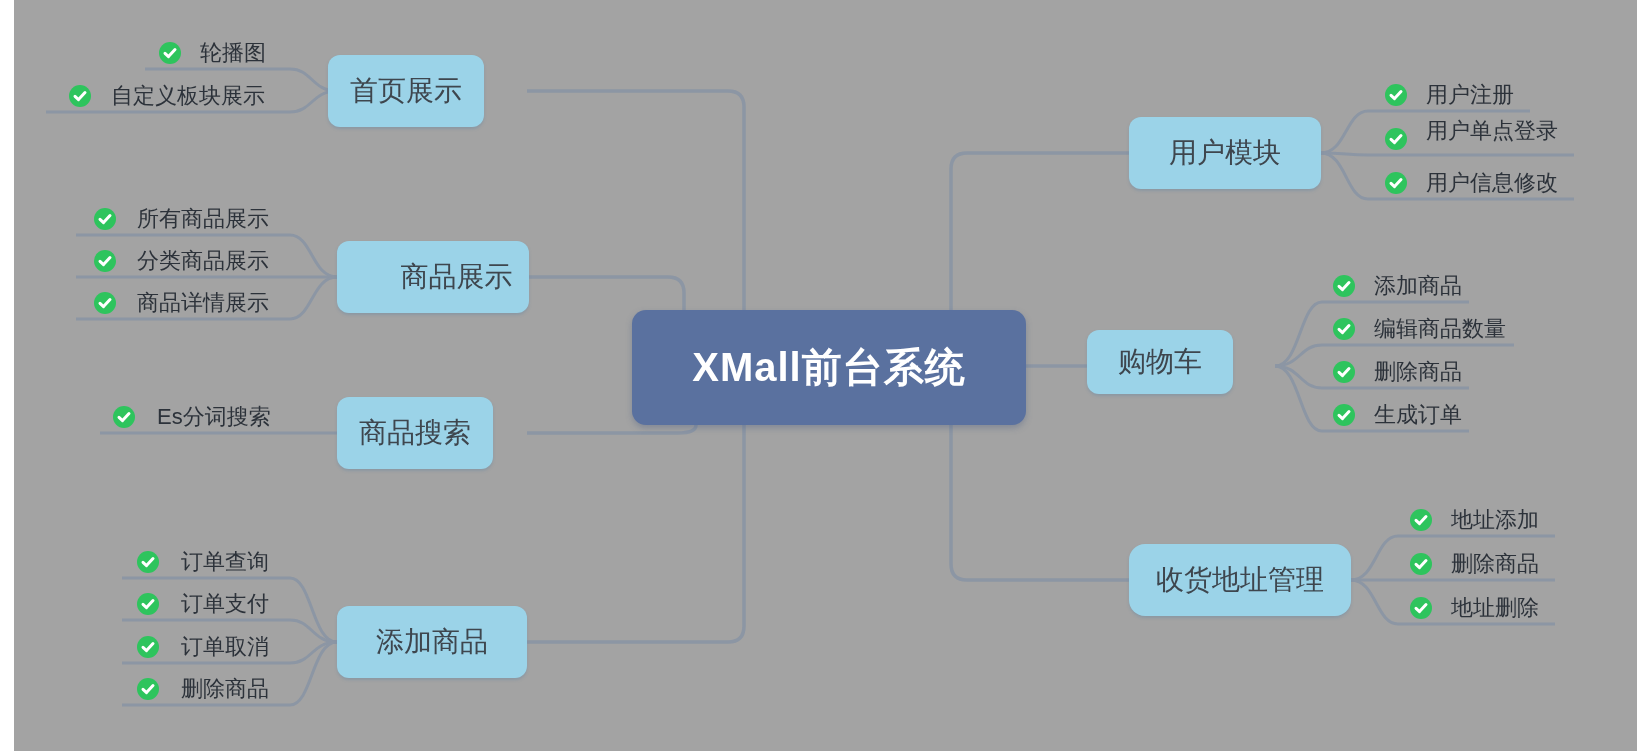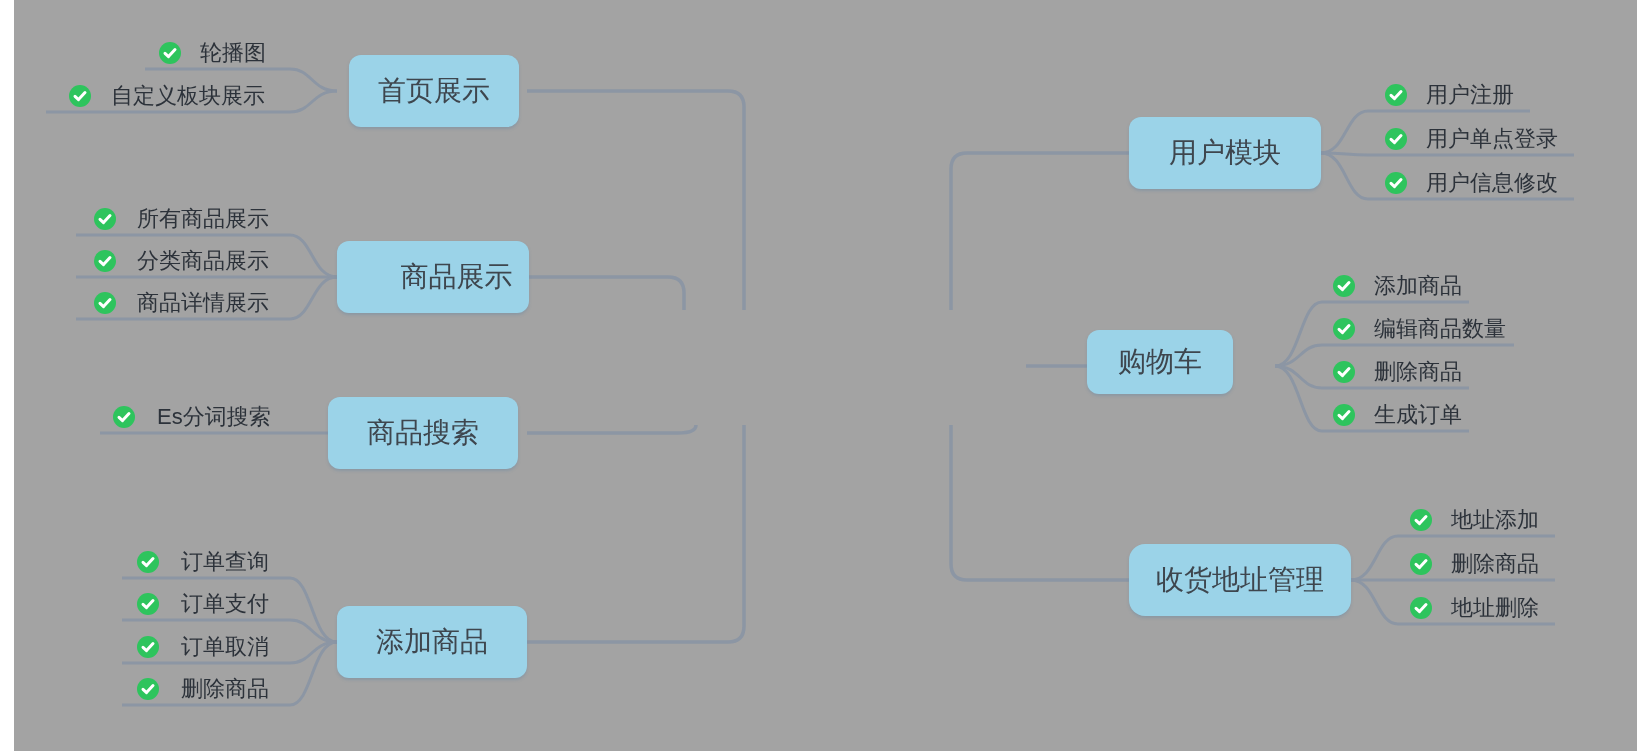--- a/index.html
+++ b/index.html
@@ -73,21 +73,21 @@
       <svg class="check" viewBox="0 0 24 24" style="left: 144px; top: 41px;">
         <circle cx="12" cy="12" r="11" fill="#2ec45d"></circle>
         <path d="M7 12.3 L10.5 15.6 L17 8.6" fill="none" stroke="#ffffff" stroke-width="3" stroke-linecap="round" stroke-linejoin="round"></path>
       </svg>
       <span class="leaftext" style="left: 186px; top: 38px; color: rgb(44, 50, 58);">轮播图</span>
       <svg class="check" viewBox="0 0 24 24" style="left: 54px; top: 84px;">
         <circle cx="12" cy="12" r="11" fill="#2ec45d"></circle>
         <path d="M7 12.3 L10.5 15.6 L17 8.6" fill="none" stroke="#ffffff" stroke-width="3" stroke-linecap="round" stroke-linejoin="round"></path>
       </svg>
       <span class="leaftext" style="left: 97px; top: 81px; color: rgb(44, 50, 58);">自定义板块展示</span>
-      <div class="node branch" style="left: 335px; top: 55px; width: 170px; height: 72px; background: rgb(155, 211, 232); color: rgb(62, 70, 78);">首页展示</div>
+      <div class="node branch" style="left: 314px; top: 55px; width: 156px; height: 72px; background: rgb(155, 211, 232); color: rgb(62, 70, 78);">首页展示</div>
       <svg class="check" viewBox="0 0 24 24" style="left: 79px; top: 207px;">
         <circle cx="12" cy="12" r="11" fill="#2ec45d"></circle>
         <path d="M7 12.3 L10.5 15.6 L17 8.6" fill="none" stroke="#ffffff" stroke-width="3" stroke-linecap="round" stroke-linejoin="round"></path>
       </svg>
       <span class="leaftext" style="left: 123px; top: 204px; color: rgb(44, 50, 58);">所有商品展示</span>
       <svg class="check" viewBox="0 0 24 24" style="left: 79px; top: 249px;">
         <circle cx="12" cy="12" r="11" fill="#2ec45d"></circle>
         <path d="M7 12.3 L10.5 15.6 L17 8.6" fill="none" stroke="#ffffff" stroke-width="3" stroke-linecap="round" stroke-linejoin="round"></path>
       </svg>
       <span class="leaftext" style="left: 123px; top: 246px; color: rgb(44, 50, 58);">分类商品展示</span>
@@ -95,21 +95,21 @@
         <circle cx="12" cy="12" r="11" fill="#2ec45d"></circle>
         <path d="M7 12.3 L10.5 15.6 L17 8.6" fill="none" stroke="#ffffff" stroke-width="3" stroke-linecap="round" stroke-linejoin="round"></path>
       </svg>
       <span class="leaftext" style="left: 123px; top: 288px; color: rgb(44, 50, 58);">商品详情展示</span>
       <div class="node branch" style="left: 323px; top: 241px; width: 192px; height: 72px; background: rgb(155, 211, 232); color: rgb(62, 70, 78); padding-left: 47px;">商品展示</div>
       <svg class="check" viewBox="0 0 24 24" style="left: 98px; top: 405px;">
         <circle cx="12" cy="12" r="11" fill="#2ec45d"></circle>
         <path d="M7 12.3 L10.5 15.6 L17 8.6" fill="none" stroke="#ffffff" stroke-width="3" stroke-linecap="round" stroke-linejoin="round"></path>
       </svg>
       <span class="leaftext" style="left: 143px; top: 402px; color: rgb(44, 50, 58);">Es分词搜索</span>
-      <div class="node branch" style="left: 314px; top: 397px; width: 190px; height: 72px; background: rgb(155, 211, 232); color: rgb(62, 70, 78);">商品搜索</div>
+      <div class="node branch" style="left: 323px; top: 397px; width: 156px; height: 72px; background: rgb(155, 211, 232); color: rgb(62, 70, 78);">商品搜索</div>
       <svg class="check" viewBox="0 0 24 24" style="left: 122px; top: 550px;">
         <circle cx="12" cy="12" r="11" fill="#2ec45d"></circle>
         <path d="M7 12.3 L10.5 15.6 L17 8.6" fill="none" stroke="#ffffff" stroke-width="3" stroke-linecap="round" stroke-linejoin="round"></path>
       </svg>
       <span class="leaftext" style="left: 167px; top: 547px; color: rgb(44, 50, 58);">订单查询</span>
       <svg class="check" viewBox="0 0 24 24" style="left: 122px; top: 592px;">
         <circle cx="12" cy="12" r="11" fill="#2ec45d"></circle>
         <path d="M7 12.3 L10.5 15.6 L17 8.6" fill="none" stroke="#ffffff" stroke-width="3" stroke-linecap="round" stroke-linejoin="round"></path>
       </svg>
       <span class="leaftext" style="left: 167px; top: 589px; color: rgb(44, 50, 58);">订单支付</span>
@@ -126,21 +126,21 @@
       <div class="node branch" style="left: 323px; top: 606px; width: 190px; height: 72px; background: rgb(155, 211, 232); color: rgb(62, 70, 78);">添加商品</div>
       <svg class="check" viewBox="0 0 24 24" style="left: 1370px; top: 83px;">
         <circle cx="12" cy="12" r="11" fill="#2ec45d"></circle>
         <path d="M7 12.3 L10.5 15.6 L17 8.6" fill="none" stroke="#ffffff" stroke-width="3" stroke-linecap="round" stroke-linejoin="round"></path>
       </svg>
       <span class="leaftext" style="left: 1412px; top: 80px; color: rgb(44, 50, 58);">用户注册</span>
       <svg class="check" viewBox="0 0 24 24" style="left: 1370px; top: 127px;">
         <circle cx="12" cy="12" r="11" fill="#2ec45d"></circle>
         <path d="M7 12.3 L10.5 15.6 L17 8.6" fill="none" stroke="#ffffff" stroke-width="3" stroke-linecap="round" stroke-linejoin="round"></path>
       </svg>
-      <span class="leaftext" style="left: 1412px; top: 124px; color: rgb(44, 50, 58);">用户单点登录</span>
+      <span class="leaftext" style="left: 1412px; top: 116px; color: rgb(44, 50, 58);">用户单点登录</span>
       <svg class="check" viewBox="0 0 24 24" style="left: 1370px; top: 171px;">
         <circle cx="12" cy="12" r="11" fill="#2ec45d"></circle>
         <path d="M7 12.3 L10.5 15.6 L17 8.6" fill="none" stroke="#ffffff" stroke-width="3" stroke-linecap="round" stroke-linejoin="round"></path>
       </svg>
       <span class="leaftext" style="left: 1412px; top: 168px; color: rgb(44, 50, 58);">用户信息修改</span>
       <div class="node branch" style="left: 1115px; top: 117px; width: 192px; height: 72px; background: rgb(155, 211, 232); color: rgb(62, 70, 78);">用户模块</div>
       <svg class="check" viewBox="0 0 24 24" style="left: 1318px; top: 274px;">
         <circle cx="12" cy="12" r="11" fill="#2ec45d"></circle>
         <path d="M7 12.3 L10.5 15.6 L17 8.6" fill="none" stroke="#ffffff" stroke-width="3" stroke-linecap="round" stroke-linejoin="round"></path>
       </svg>
@@ -171,13 +171,14 @@
         <path d="M7 12.3 L10.5 15.6 L17 8.6" fill="none" stroke="#ffffff" stroke-width="3" stroke-linecap="round" stroke-linejoin="round"></path>
       </svg>
       <span class="leaftext" style="left: 1437px; top: 549px; color: rgb(44, 50, 58);">删除商品</span>
       <svg class="check" viewBox="0 0 24 24" style="left: 1395px; top: 596px;">
         <circle cx="12" cy="12" r="11" fill="#2ec45d"></circle>
         <path d="M7 12.3 L10.5 15.6 L17 8.6" fill="none" stroke="#ffffff" stroke-width="3" stroke-linecap="round" stroke-linejoin="round"></path>
       </svg>
       <span class="leaftext" style="left: 1437px; top: 593px; color: rgb(44, 50, 58);">地址删除</span>
       <div class="node branch" style="left: 1115px; top: 544px; width: 222px; height: 72px; background: rgb(155, 211, 232); color: rgb(62, 70, 78); border-radius: 16px;">收货地址管理</div>
     </div>
+  <div class="node central" id="central-node" style="left: 618px; top: 310px; width: 394px; height: 115px; background: rgb(90, 113, 159); color: rgb(255, 255, 255);">XMall前台系统</div>
 </div>
 
 </body></html>

